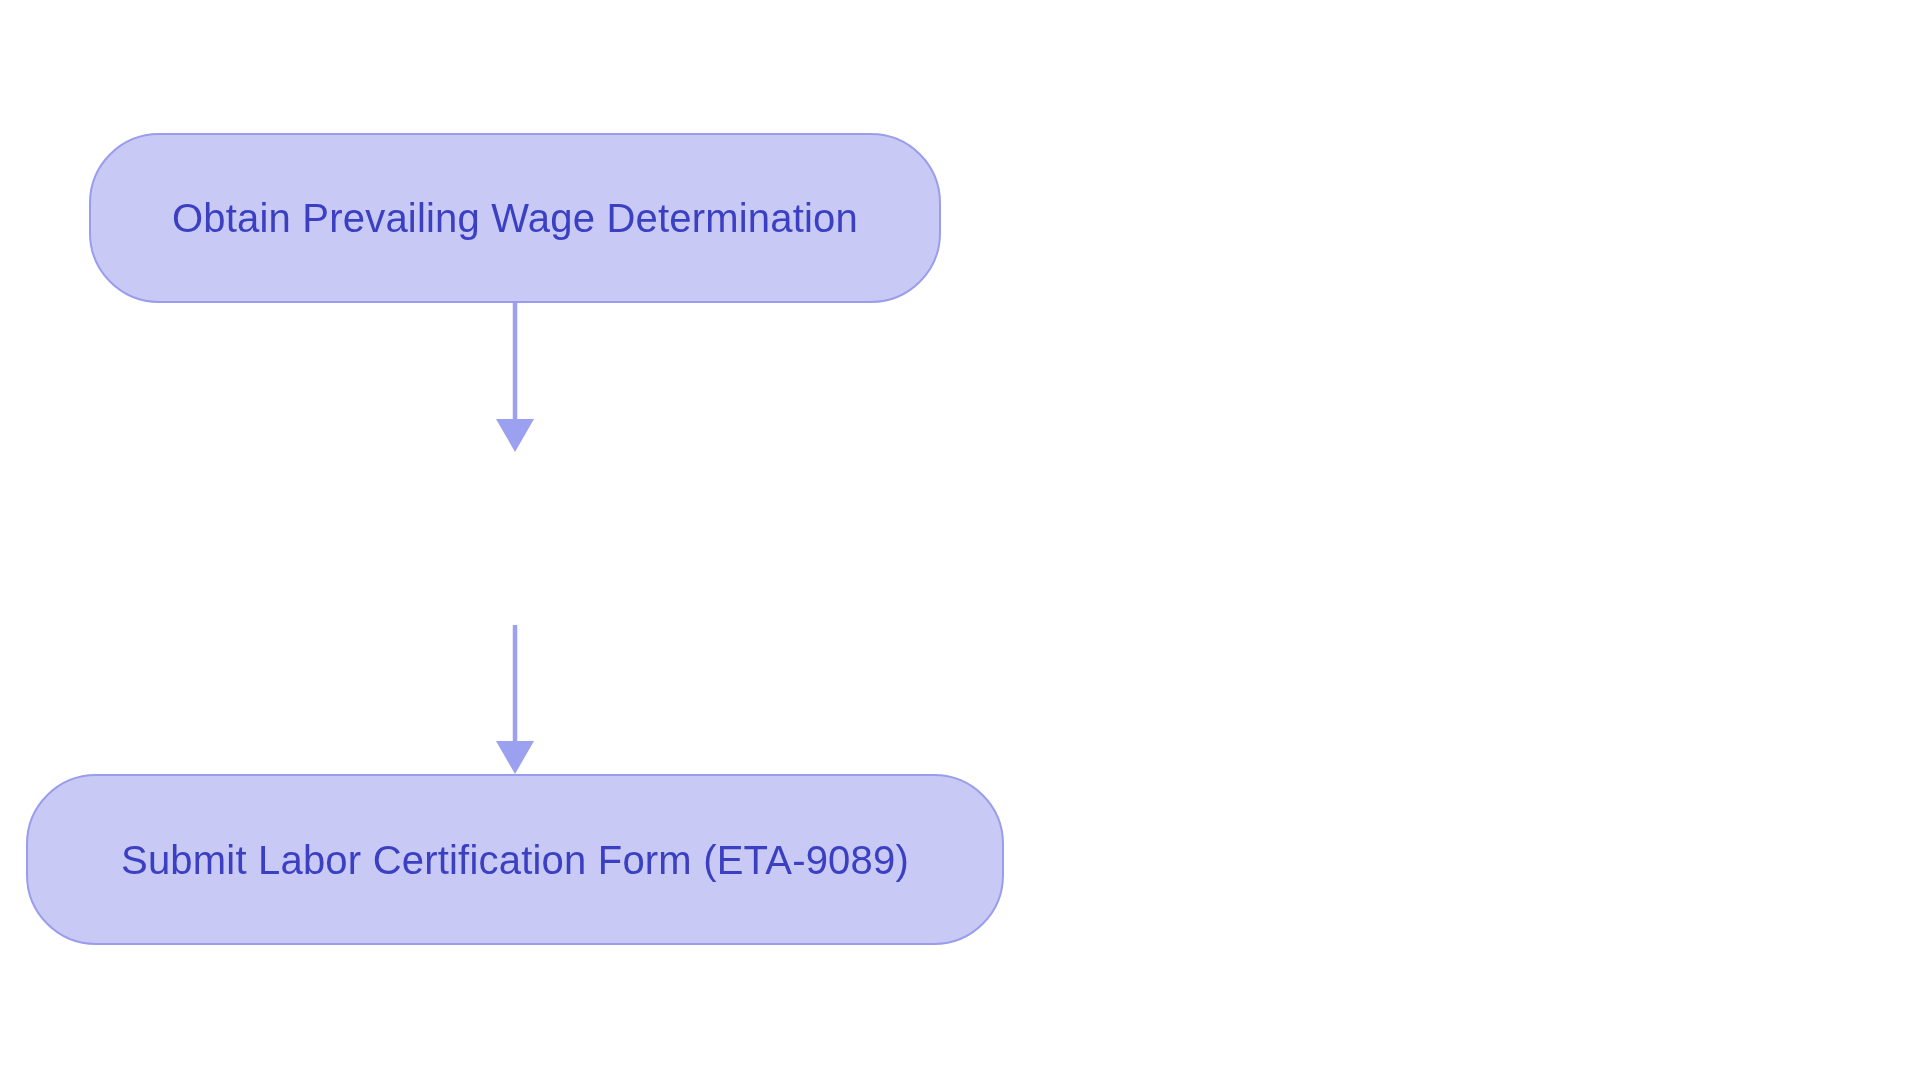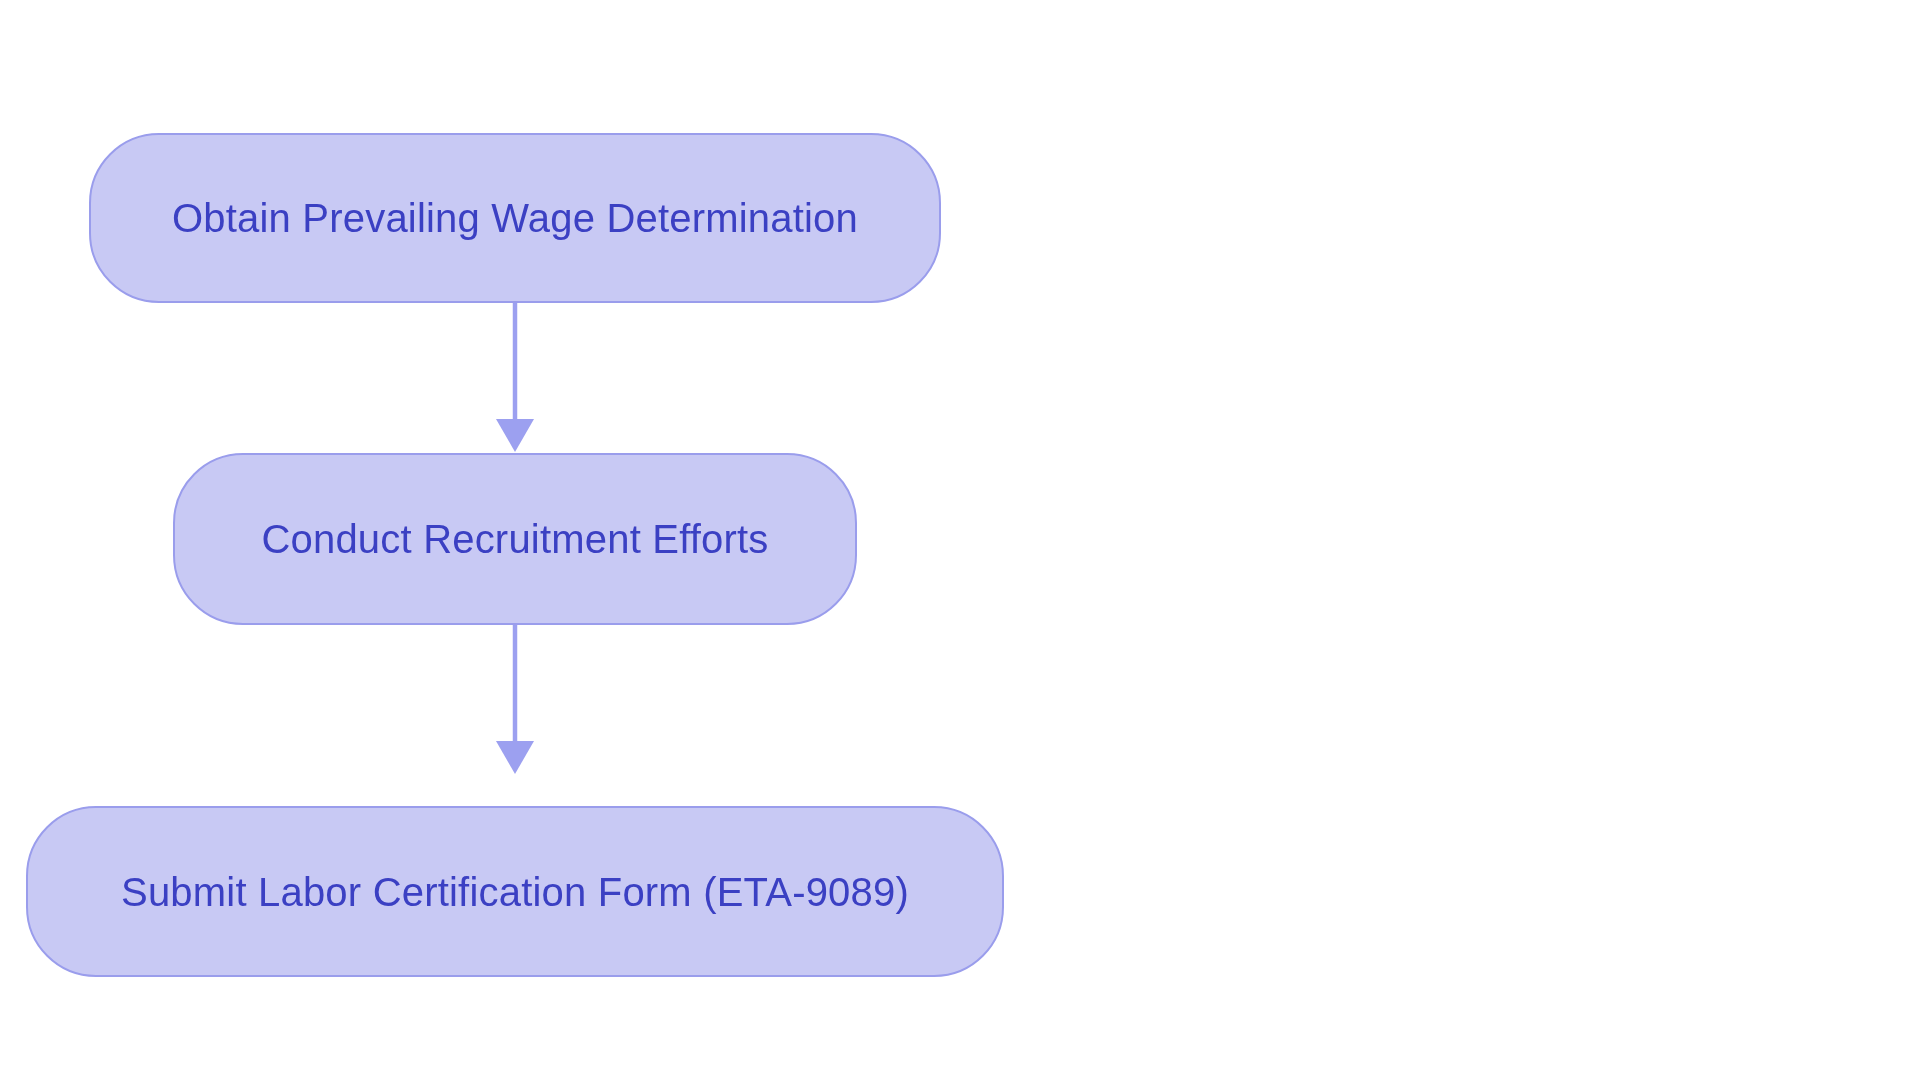--- a/index.html
+++ b/index.html
@@ -27,21 +27,21 @@
     background: var(--c-nodeFill, #c8c9f4);
     color: var(--c-nodeText, #3b40c3);
     font-size: 40px;
     font-weight: 400;
     letter-spacing: 0.2px;
     line-height: 1.2;
   }
   .node-1 { left: 89px;   top: 133px; width: 852px; height: 170px; }
   .node-2 { left: 1092px; top: 133px; width: 803px; height: 170px; }
   .node-3 { left: 173px;  top: 453px; width: 684px; height: 172px; }
-  .node-4 { left: 26px;   top: 774px; width: 978px; height: 171px; margin-top: 32px; }
+  .node-4 { left: 26px;   top: 774px; width: 978px; height: 171px; }
   .arrow {
     position: absolute;
     width: 44px;
     height: 150px;
   }
   .arrow-1 { left: 493px; top: 303px; }
   .arrow-2 { left: 493px; top: 625px; }
   .arrow line    { stroke: var(--c-arrow, #9ca0f0); stroke-width: 4.5px; }
   .arrow polygon { fill:   var(--c-arrow, #9ca0f0); }
   .node-label { pointer-events: none; }
@@ -49,23 +49,20 @@
 </head>
 <body>
 
 <div class="canvas">
 
   <div class="node node-1">
     <span class="node-label">Obtain Prevailing Wage Determination</span>
   </div>
 
 
-  <div class="node node-3">
-    <span class="node-label">Conduct Recruitment Efforts</span>
-  </div>
 
   <div class="node node-4">
     <span class="node-label">Submit Labor Certification Form (ETA-9089)</span>
   </div>
 
   <svg class="arrow arrow-1" viewBox="0 0 44 150" xmlns="http://www.w3.org/2000/svg" aria-hidden="true">
     <line x1="22" y1="0" x2="22" y2="118"></line>
     <polygon points="3,116 41,116 22,149"></polygon>
   </svg>
 

